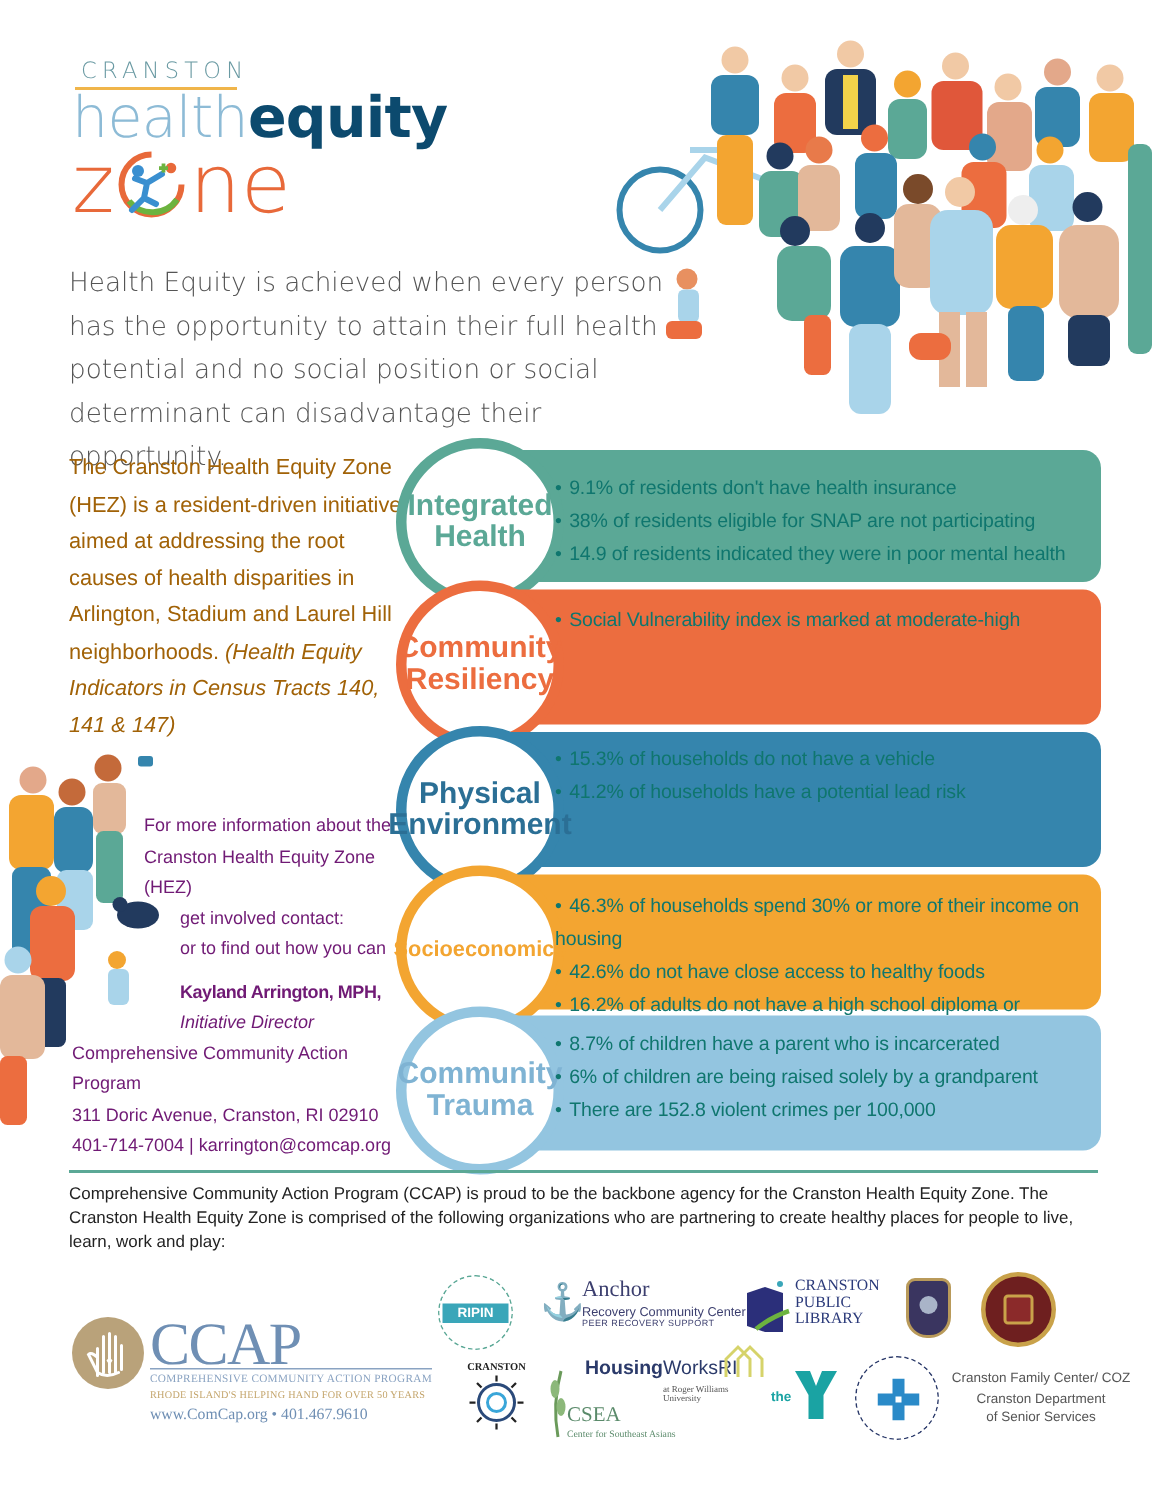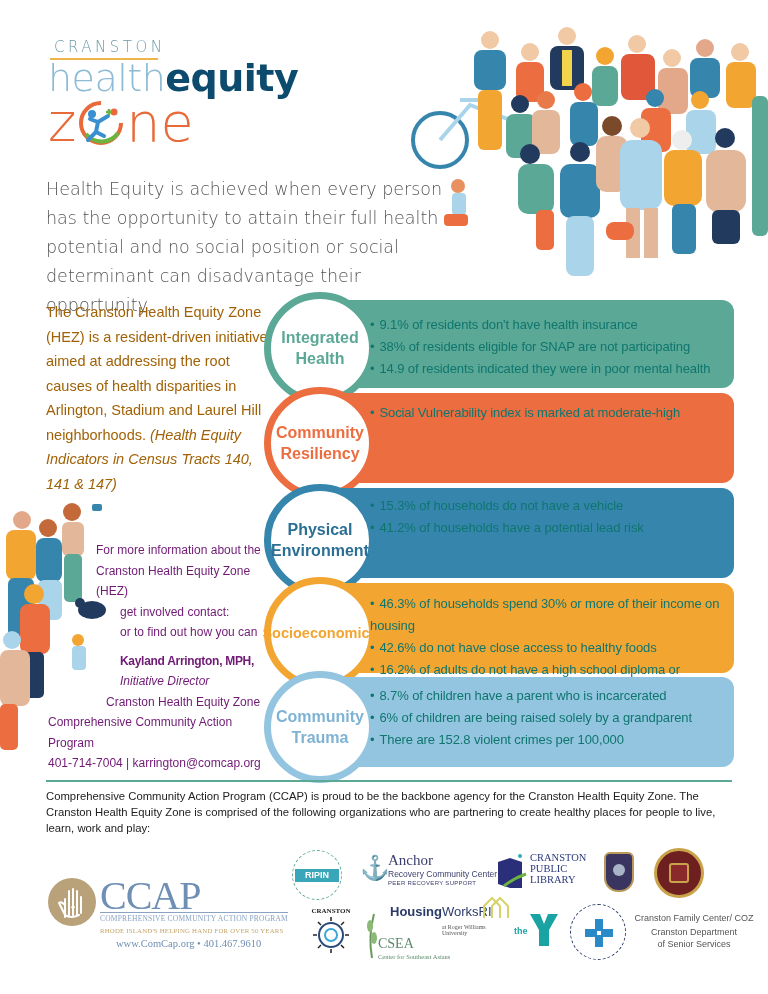--- a/index.html
+++ b/index.html
@@ -33,36 +33,36 @@
   .contact .c-line { display: block; }
   .contact .indent1 { padding-left: 48px; }
   .contact .indent2 { padding-left: 72px; }
   .contact .indent3 { padding-left: 58px; }
   .contact .name { font-weight: bold; padding-left: 72px; font-family: "Liberation Sans Narrow", "Liberation Sans", sans-serif; letter-spacing: -0.3px; }
   .contact .role { font-style: italic; padding-left: 72px; }
 
   
   .band { position: absolute; left: 264px; width: 470px; }
   .band-bar { position: absolute; left: 30px; right: 0; top: 0; bottom: 0; border-radius: 12px; }
-  .band-circle { position: absolute; left: 0; width: 112px; height: 112px; border-radius: 50%; background: #fff; border-width: 7px; border-style: solid; display: flex; align-items: center; justify-content: center; text-align: center; font-family: "Liberation Sans Narrow", "Liberation Sans", sans-serif; font-weight: bold; font-size: 16px; line-height: 21px; }
+  .band-circle { position: absolute; left: 0; width: 112px; height: 112px; border-radius: 50%; background: #fff; border-width: 7px; border-style: solid; display: flex; align-items: center; justify-content: center; text-align: center; font-family: "Liberation Sans Narrow", "Liberation Sans", sans-serif; font-weight: bold; font-size: 20px; line-height: 21px; }
   .band-list { position: absolute; left: 106px; top: 14px; list-style: none; font-family: "Liberation Sans Narrow", "Liberation Sans", sans-serif; font-size: 13px; line-height: 22px; color: #0f766e; letter-spacing: -0.1px; }
   .band-list li::before { content: "\2022"; margin-right: 5px; }
 
   
   .divider { position: absolute; left: 46px; top: 780px; width: 686px; height: 2px; background: #5ba896; }
   .ccap-statement { position: absolute; left: 46px; top: 788px; width: 690px; font-size: 11.3px; line-height: 16px; color: #222; }
 
   
   .ccap-logo { position: absolute; left: 48px; top: 878px; width: 242px; height: 80px; }
   .ccap-seal { position: absolute; left: 0; top: 0; width: 48px; height: 48px; border-radius: 50%; background: #b9a27a; display: flex; align-items: center; justify-content: center; }
   .ccap-word { position: absolute; left: 52px; top: -6px; font-family: "Liberation Serif", serif; font-size: 40px; color: #6f8fb4; letter-spacing: -1px; }
   .ccap-rule { position: absolute; left: 52px; top: 34px; width: 188px; height: 1px; background: #8aa3c2; }
   .ccap-full { position: absolute; left: 52px; top: 36px; font-family: "Liberation Serif", serif; font-size: 7.5px; color: #8aa3c2; letter-spacing: 0.2px; }
   .ccap-tag { position: absolute; left: 52px; top: 49px; font-family: "Liberation Serif", serif; font-size: 6.8px; color: #c4a56c; letter-spacing: 0.2px; }
-  .ccap-contact { position: absolute; left: 68px; top: 60px; font-family: "Liberation Serif", serif; font-size: 10.5px; color: #6f8fb4; }
+  .ccap-contact { position: absolute; left: 52px; top: 60px; font-family: "Liberation Serif", serif; font-size: 10.5px; color: #6f8fb4; }
 
   .partner { position: absolute; }
 </style>
 </head>
 <body>
 
 <div class="logo">
   <div class="logo-cranston">CRANSTON</div>
   <div class="logo-rule"></div>
   <div class="logo-he">
@@ -179,22 +179,22 @@
   </svg>
 </div>
 
 <div class="contact">
   <span class="c-line indent1">For more information about the</span>
   <span class="c-line indent1">Cranston Health Equity Zone (HEZ)</span>
   <span class="c-line indent2">get involved contact:</span>
   <span class="c-line indent2">or to find out how you can</span>
   <span class="c-line name" style="margin-top:8px">Kayland Arrington, MPH,</span>
   <span class="c-line role">Initiative Director</span>
-  <span class="c-line indent3">Cranston Health Equity Zone</span>
   <span class="c-line">Comprehensive Community Action Program</span>
+  <span class="c-line">311 Doric Avenue, Cranston, RI 02910</span>
   <span class="c-line">401-714-7004 | karrington@comcap.org</span>
 </div>
 
 <div class="band" style="top:300px;height:88px">
   <div class="band-bar" style="background:#5ba896"></div>
   <div class="band-circle" style="top:-8px;border-color:#5ba896;color:#5ba896">
     <span><span>Integrated</span><br><span>Health</span></span>
   </div>
   <ul class="band-list">
     <li>9.1% of residents don't have health insurance</li>

